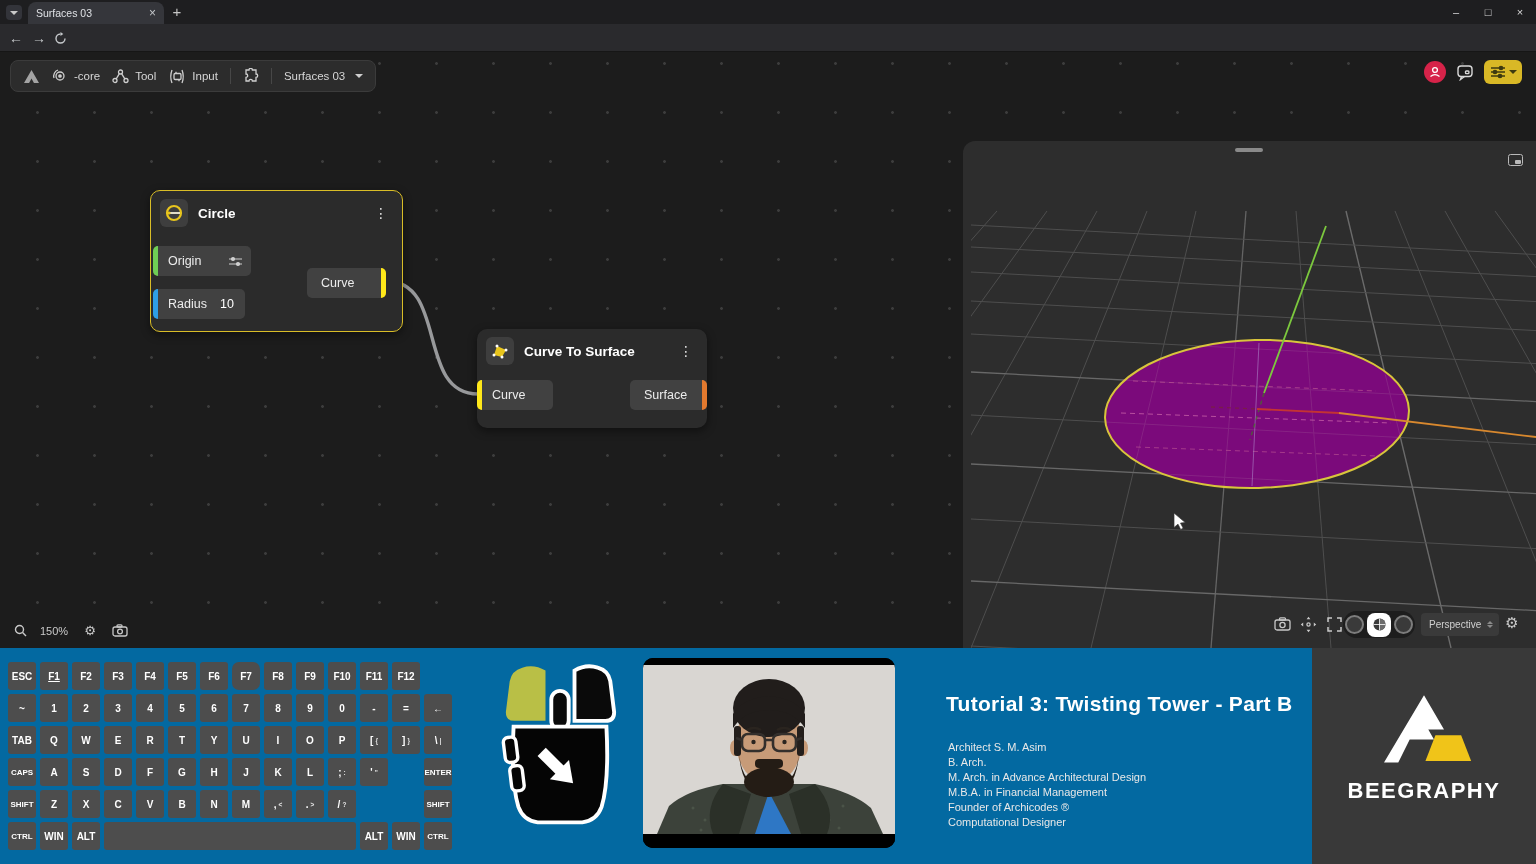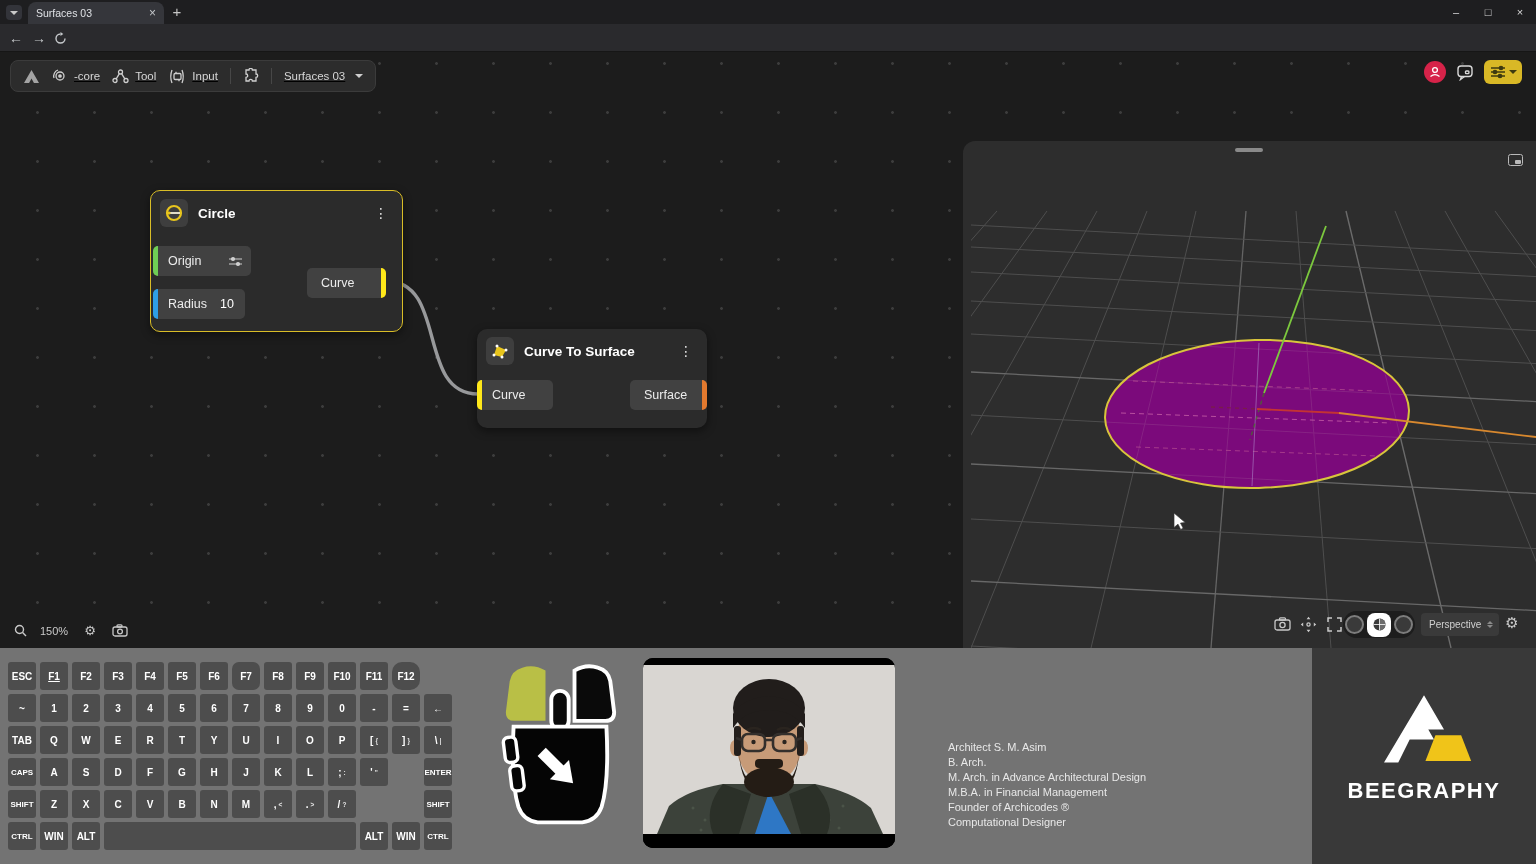--- a/index.html
+++ b/index.html
@@ -30,21 +30,21 @@
   .ext-sep { width:1px; height:14px; background:#4a4a4a; }
   .browser-avatar { width:17px; height:17px; border-radius:50%; background:#5d564e; position:relative; overflow:hidden; }
   .browser-avatar::before { content:""; position:absolute; left:5px; top:3px; width:7px; height:7px; border-radius:50%; background:#2e2a26; }
   .browser-avatar::after { content:""; position:absolute; left:2px; top:10px; width:13px; height:8px; border-radius:6px 6px 0 0; background:#2e2a26; }
   .kebab { color:#c6c9cc; font-size:12px; font-family:"DejaVu Sans",sans-serif; }
 
   
   .app { position:absolute; left:0; top:52px; width:1536px; height:596px; background:#1c1c1c;
          background-image:radial-gradient(circle,#3c3c3c 1.3px,transparent 1.5px); background-size:57px 49px; background-position:9px 36px; }
 
-  .app-toolbar { position:absolute; left:10px; top:8px; height:32px; background:#2c2c2c; border:1px solid #3b3b3b; border-radius:8px; display:inline-flex; align-items:center; padding:0 12px; gap:12px;text-decoration:underline; }
+  .app-toolbar { position:absolute; left:10px; top:8px; height:32px; background:#2c2c2c; border:1px solid #3b3b3b; border-radius:8px; display:inline-flex; align-items:center; padding:0 12px; gap:12px; }
   .tb-group { display:flex; align-items:center; gap:6px; }
   .tb-label { color:#d6d6d6; font-size:11.5px; }
   .tb-div { width:1px; height:16px; background:#474747; }
   .tb-icon { display:flex; color:#cfcfcf; }
   .ws-caret { width:0;height:0;border-left:4px solid transparent;border-right:4px solid transparent;border-top:4px solid #cfcfcf; margin-left:4px; }
 
   .rt-buttons { position:absolute; right:14px; top:8px; display:flex; align-items:center; gap:8px; }
   .btn-avatar { width:22px; height:22px; border-radius:50%; background:#d62349; display:flex; align-items:center; justify-content:center; }
   .btn-chat { width:22px; height:22px; display:flex; align-items:center; justify-content:center; }
   .btn-settings { width:38px; height:24px; background:#d9b826; border-radius:6px; display:flex; align-items:center; justify-content:center; gap:3px; }
@@ -81,21 +81,21 @@
   .vp-mode { width:19px; height:19px; border-radius:50%; border:2px solid #7d7d7d; background:#3a3a3a; }
   .vp-mode.active { width:24px; height:24px; border-radius:8px; border:none; background:#fff; display:flex; align-items:center; justify-content:center; }
   .vp-select { position:absolute; left:458px; top:472px; width:78px; height:23px; background:#3a3a3a; border-radius:4px; display:flex; align-items:center; padding:0 6px 0 8px; }
   .vp-select-label { color:#d0d0d0; font-size:10px; flex:1; }
   .stepper { display:flex; flex-direction:column; gap:1px; }
   .stepper i { width:0;height:0;border-left:3px solid transparent;border-right:3px solid transparent; }
   .stepper .up { border-bottom:3px solid #8a8a8a; } .stepper .dn { border-top:3px solid #8a8a8a; }
   .collab { position:absolute; }
 
   
-  .bottom { position:absolute; left:0; top:648px; width:1536px; height:216px; background:#737373; }
+  .bottom { position:absolute; left:0; top:648px; width:1536px; height:216px; background:#0369a1; }
   .keyboard { position:absolute; left:8px; top:14px; display:grid; grid-template-columns:repeat(14,28px); grid-template-rows:repeat(6,28px); gap:4px; }
   .key { background:#4d4d4d; border-radius:3px; color:#fff; font-weight:bold; font-size:10px; display:flex; align-items:center; justify-content:center; }
   .key.sm { font-size:8px; }
   .key .sub { font-size:6.5px; opacity:.85; margin-left:2px; font-weight:bold; }
 
   .mouse-vis { position:absolute; left:497px; top:10px; }
   .webcam { position:absolute; left:643px; top:10px; width:252px; height:190px; border-radius:10px; background:#000; overflow:hidden; }
   .caption { position:absolute; left:946px; top:0; width:360px; height:216px; }
   .caption-title { position:absolute; left:0; top:44px; color:#fff; font-size:21px; font-weight:bold; letter-spacing:.3px; white-space:nowrap; }
   .caption-creds { position:absolute; left:2px; top:92px; color:#e8e8e8; font-size:11px; line-height:14.9px; }
@@ -475,21 +475,21 @@
         <div class="key" style="grid-area: 1 / 3 / auto / span 1;">F2</div>
         <div class="key" style="grid-area: 1 / 4 / auto / span 1;">F3</div>
         <div class="key" style="grid-area: 1 / 5 / auto / span 1;">F4</div>
         <div class="key" style="grid-area: 1 / 6 / auto / span 1;">F5</div>
         <div class="key" style="grid-area: 1 / 7 / auto / span 1;">F6</div>
         <div class="key" style="grid-area: 1 / 8 / auto / span 1; border-radius: 7px;">F7</div>
         <div class="key" style="grid-area: 1 / 9 / auto / span 1;">F8</div>
         <div class="key" style="grid-area: 1 / 10 / auto / span 1;">F9</div>
         <div class="key" style="grid-area: 1 / 11 / auto / span 1;">F10</div>
         <div class="key" style="grid-area: 1 / 12 / auto / span 1;">F11</div>
-        <div class="key" style="grid-area: 1 / 13 / auto / span 1; border-radius: 10px;">F12</div>
+        <div class="key" style="grid-area: 1 / 13 / auto / span 1;">F12</div>
         <div class="key" style="grid-area: 2 / 1 / auto / span 1;">~</div>
         <div class="key" style="grid-area: 2 / 2 / auto / span 1;">1</div>
         <div class="key" style="grid-area: 2 / 3 / auto / span 1;">2</div>
         <div class="key" style="grid-area: 2 / 4 / auto / span 1;">3</div>
         <div class="key" style="grid-area: 2 / 5 / auto / span 1;">4</div>
         <div class="key" style="grid-area: 2 / 6 / auto / span 1;">5</div>
         <div class="key" style="grid-area: 2 / 7 / auto / span 1;">6</div>
         <div class="key" style="grid-area: 2 / 8 / auto / span 1;">7</div>
         <div class="key" style="grid-area: 2 / 9 / auto / span 1;">8</div>
         <div class="key" style="grid-area: 2 / 10 / auto / span 1;">9</div>
@@ -601,20 +601,21 @@
         <line x1="99" y1="82" x2="93" y2="80"></line>
             <line x1="153" y1="82" x2="159" y2="80"></line>
       </g>
       <circle cx="110.5" cy="84" r="2.2" fill="#2a2520"></circle>
           <circle cx="141.5" cy="84" r="2.2" fill="#2a2520"></circle>
       <rect x="0" y="176" width="252" height="14" fill="#000"></rect>
     </svg>
   </div>
 
   <div class="caption">
+    <div class="caption-title">Tutorial 3: Twisting Tower - Part B</div>
     <div class="caption-creds">
           <div>Architect S. M. Asim</div>
           <div>B. Arch.</div>
           <div>M. Arch. in Advance Architectural Design</div>
           <div>M.B.A. in Financial Management</div>
           <div>Founder of Archicodes ®</div>
           <div>Computational Designer</div>
         </div>
   </div>
 

